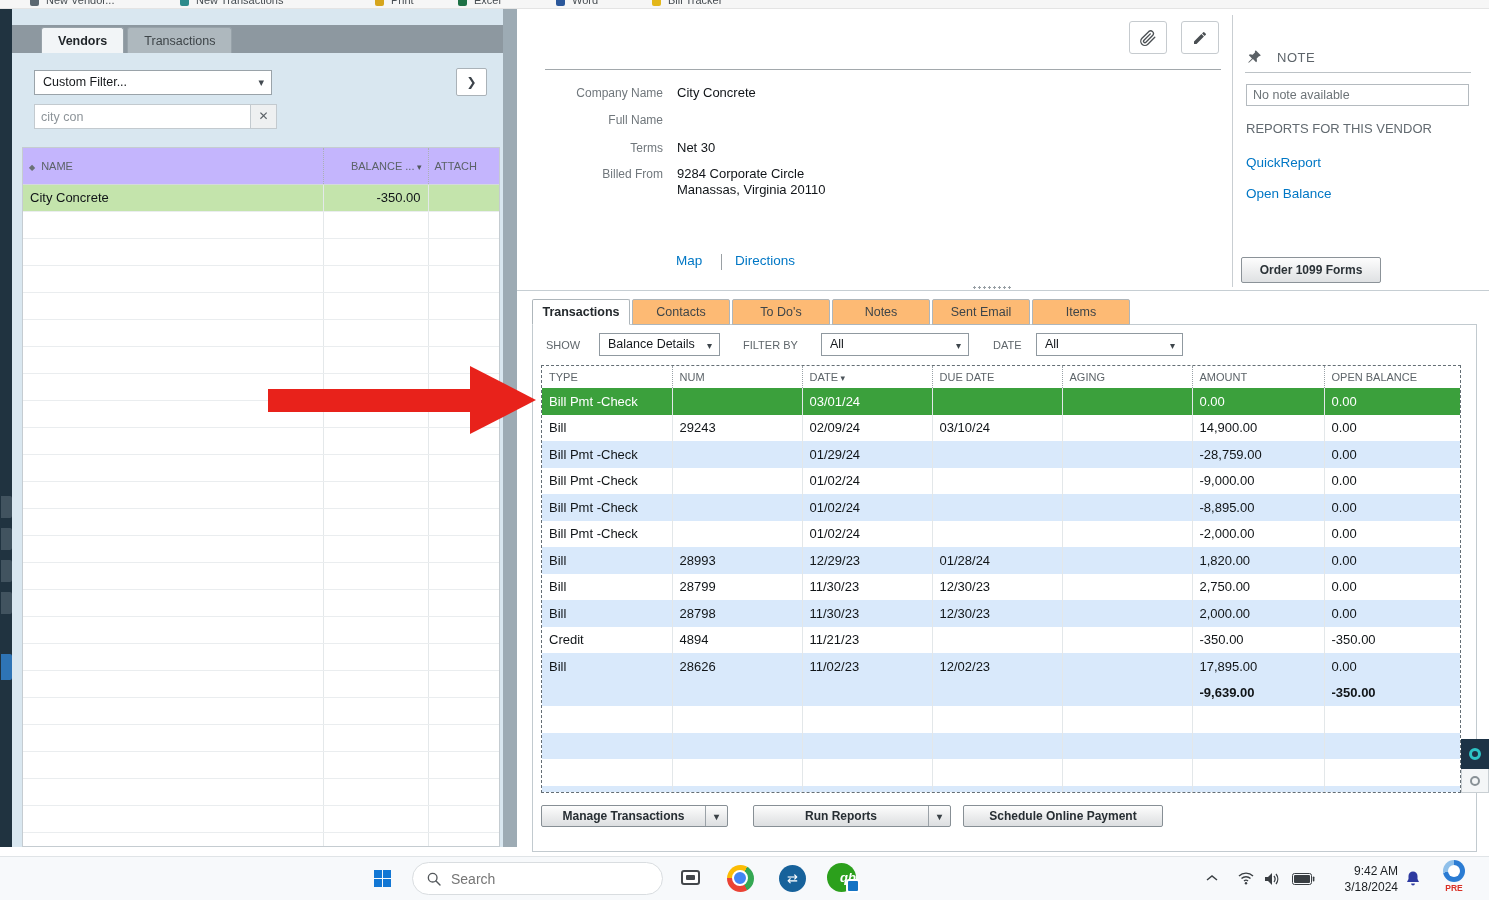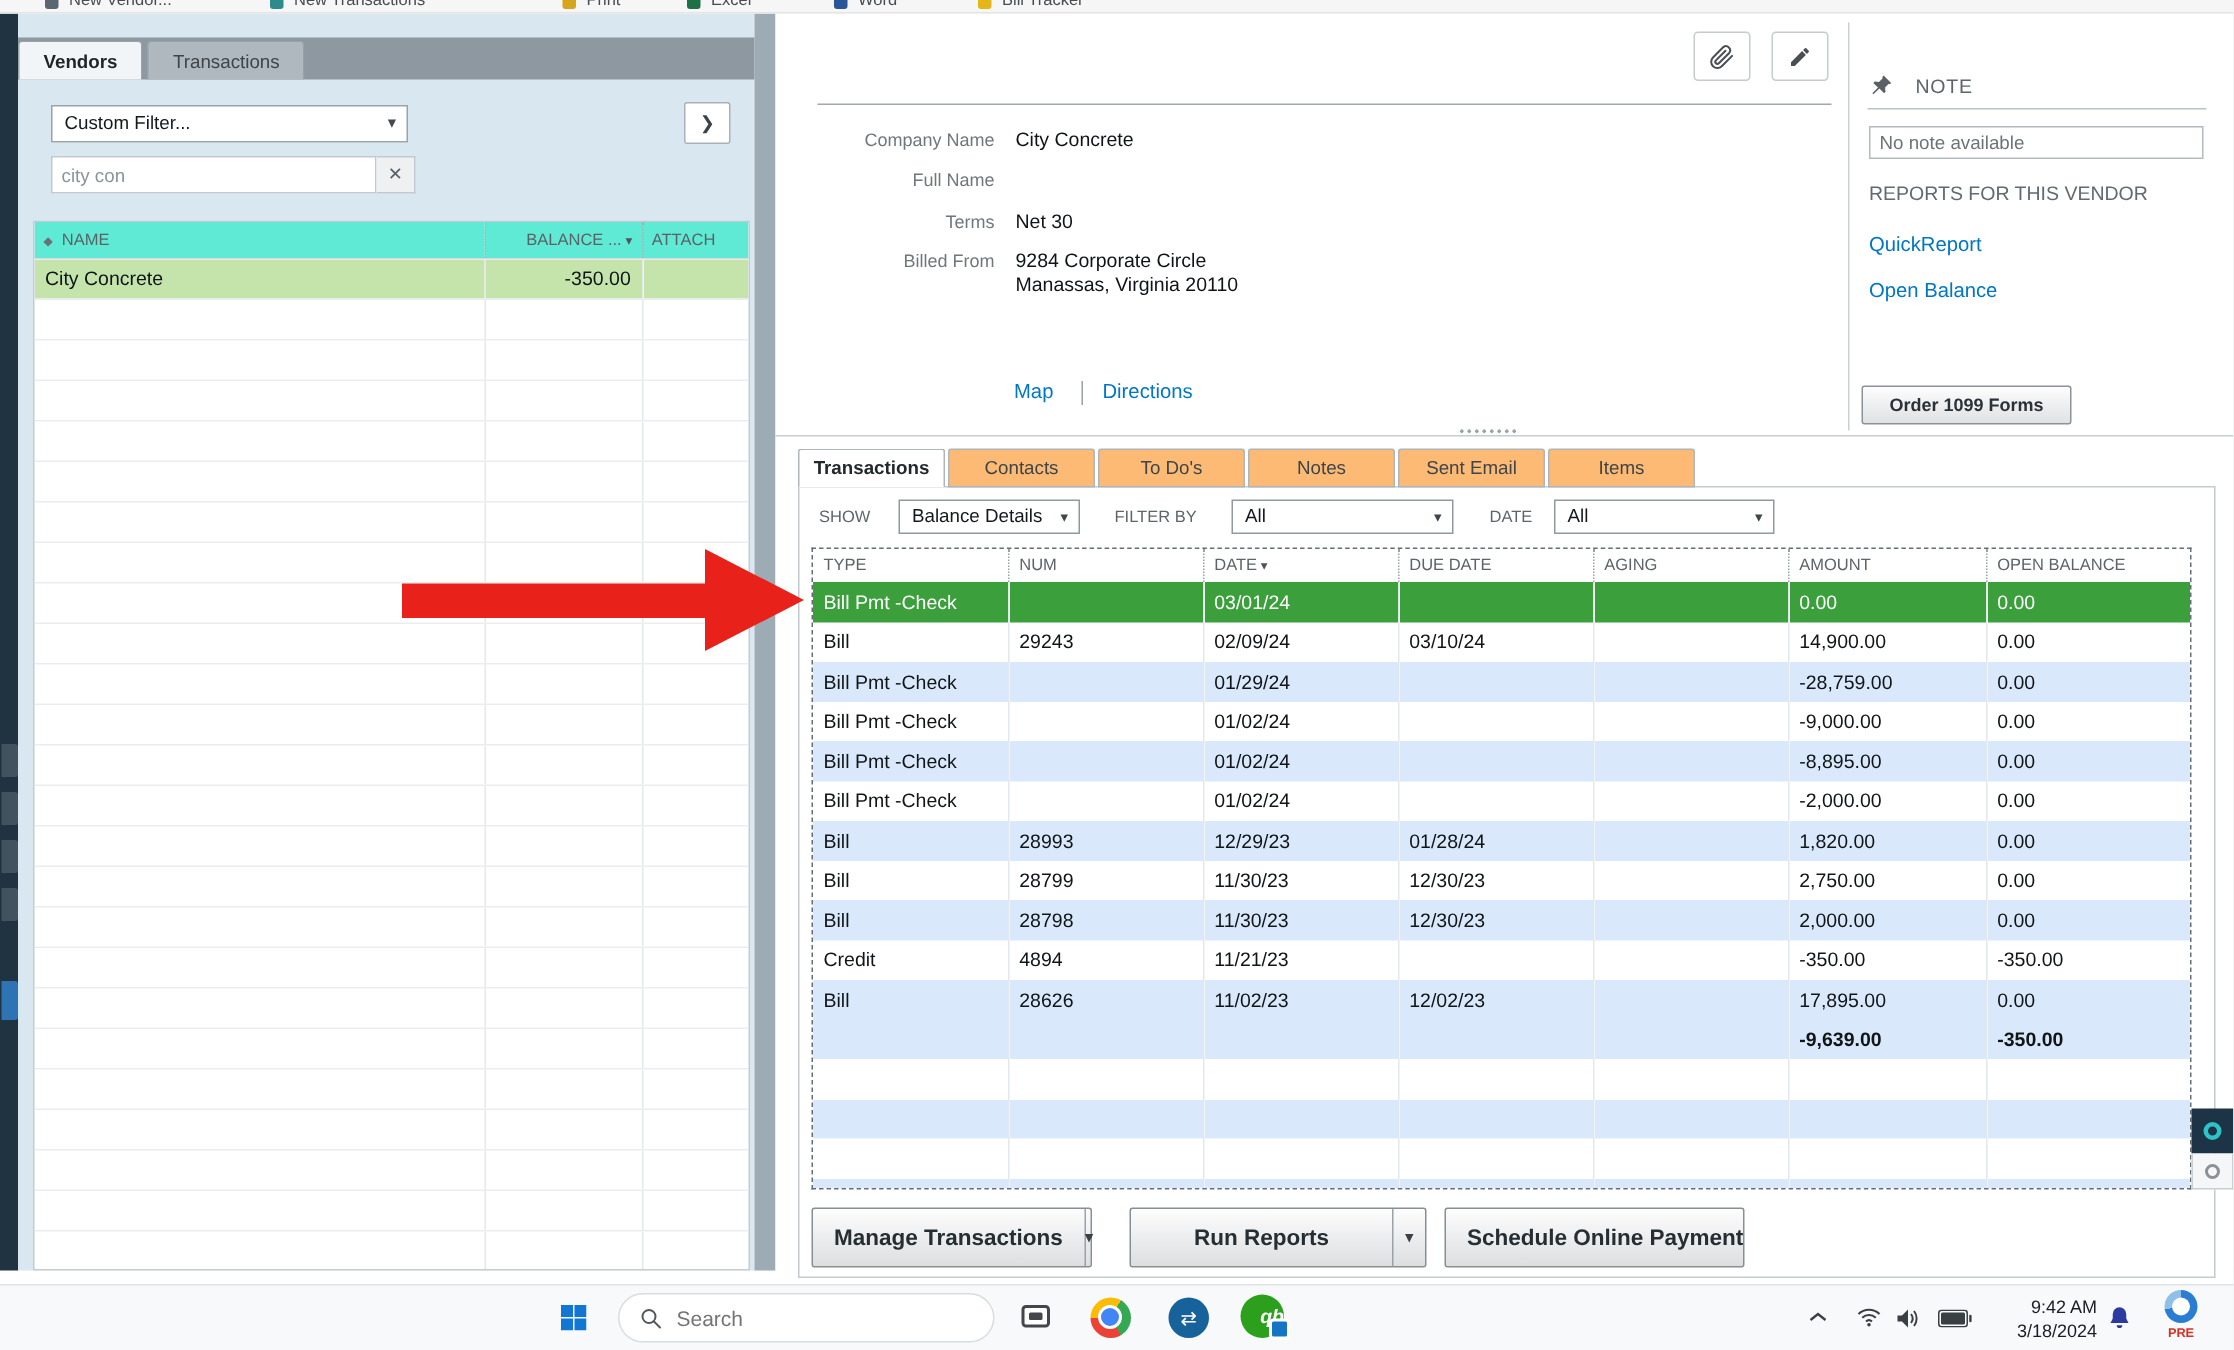--- a/index.html
+++ b/index.html
@@ -12,33 +12,33 @@
 .tbic{position:absolute;left:0;top:-3px;width:9px;height:9px;border-radius:2px}
 .tblbl{position:absolute;left:16px;top:-6px;font-size:11px;color:#474d52;white-space:nowrap}
 
 
 #leftrail{position:absolute;left:0;top:9px;width:12px;height:838px;background:#203340}
 .railic{position:absolute;left:1px;width:11px;height:22px;background:#41535f;border-radius:0 2px 2px 0}
 .railic.blue{background:#2e74b5;height:26px}
 
 
 #lpanel{position:absolute;left:12px;top:9px;width:491px;height:838px;background:#d9e7f0}
-#ltabs{position:absolute;left:0;top:16px;width:491px;height:28px;background:#8d98a0;padding-left:0;display:flex;align-items:flex-end}
+#ltabs{position:absolute;left:0;top:16px;width:491px;height:28px;background:#8d98a0;padding-left:29px;display:flex;align-items:flex-end}
 .ltab{height:26px;line-height:26px;padding:0 16px;font-size:12.5px;color:#3e4549;background:#aeb8be;border:1px solid #97a2a9;border-bottom:none;border-radius:3px 3px 0 0;margin-right:3px}
 .ltab.active{background:#f2f5f7;color:#1f2428;font-weight:bold}
 #lfilter{position:absolute;left:22px;top:61px;width:238px;height:25px;background:#fff;border:1px solid #9aa3a9;font-size:12.5px;color:#16191c;line-height:23px;padding-left:8px;cursor:pointer}
 #lfilter::after{content:"▾";position:absolute;right:7px;top:0;font-size:11px;color:#434a50}
 #lexpand{position:absolute;left:444px;top:59px;width:31px;height:28px;background:#fff;border:1px solid #aab2b8;border-radius:2px;text-align:center;line-height:26px;color:#3c434a;font-size:12px;cursor:pointer}
 #lexpand::after{content:"❯"}
 #lsearch{position:absolute;left:22px;top:95px;width:217px;height:25px;border:1px solid #c3cacf;background:#fff;font-size:12.5px;color:#8d9499;padding:0 6px;font-family:inherit}
 #lclear{position:absolute;left:239px;top:95px;width:26px;height:25px;background:#eef0f1;border:1px solid #c3cacf;border-left:none;text-align:center;line-height:23px;color:#5a6166;font-size:12px;cursor:pointer}
 #lclear::after{content:"✕"}
 #vlistwrap{position:absolute;left:10px;top:138px;width:478px;height:700px;background:#fff;border:1px solid #c5ccd1;overflow:hidden}
 .vlist{border-collapse:collapse;table-layout:fixed;width:476px}
-.vlist th{height:24px;background:#5eead4;font-size:11px;font-weight:normal;color:#5b6267;text-align:left;padding:0 6px;border-bottom:1px solid #d4d9dc;border-left:1px dotted #aab1b6;white-space:nowrap}
+.vlist th{height:36px;background:#c4b5fd;font-size:11px;font-weight:normal;color:#5b6267;text-align:left;padding:0 6px;border-bottom:1px solid #d4d9dc;border-left:1px dotted #aab1b6;white-space:nowrap}
 .vlist th:first-child{border-left:none}
 .vlist th.c-bal::after{content:" ▾";font-size:9px;color:#50575c}
 .vlist td{height:27px;font-size:13px;color:#101417;padding:0 7px;border-bottom:1px solid #eaedef;border-left:1px solid #e4e8ea;white-space:nowrap;overflow:hidden}
 .vlist td:first-child{border-left:none}
 .vlist .c-bal{text-align:right}
 .vrow.sel td{background:#c4e4ac}
 .dia{font-size:8px;color:#6a7176;margin-right:6px}
 .dia::before{content:"◆"}
 
 #splitter{position:absolute;left:503px;top:9px;width:14px;height:838px;background:#9dabb4}
@@ -75,21 +75,21 @@
 .txtable{border-collapse:collapse;table-layout:fixed;width:918px}
 .txtable th{height:22px;font-size:11px;color:#5d6469;font-weight:normal;text-align:left;padding:0 7px;border-left:1px dotted #9aa2a7;white-space:nowrap}
 .txtable th:first-child{border-left:none}
 .txtable th.num,.txtable td.num{}
 .th-date::after{content:" ▾";font-size:9px;color:#4c545a}
 .txtable td{height:26.5px;font-size:13px;color:#111518;padding:0 7px;border-left:1px solid rgba(100,120,135,.18);white-space:nowrap;overflow:hidden}
 .txtable td:first-child{border-left:none}
 .trow.alt td{background:#d9e9fb}
 .trow.sel td{background:#3ba03c;color:#fff}
 .trow.total td{font-weight:bold}
-.abtn{position:absolute;top:480px;height:40px;display:flex;align-items:stretch;background:linear-gradient(#fdfdfd,#dcdee0);border:1px solid #878f95;border-radius:2px;font-size:15px;font-weight:bold;color:#272e33;cursor:pointer}
+.abtn{position:absolute;top:480px;height:22px;display:flex;align-items:stretch;background:linear-gradient(#fdfdfd,#dcdee0);border:1px solid #878f95;border-radius:2px;font-size:12px;font-weight:bold;color:#272e33;cursor:pointer}
 .abtn .lab{display:flex;align-items:center;justify-content:center;padding:0 14px;flex:1;white-space:nowrap}
 .abtn .arr{width:22px;border-left:1px solid #9aa1a7;display:flex;align-items:center;justify-content:center;font-size:10px;color:#3a4146}
 .abtn .arr::after{content:"▾"}
 
 
 #arrowshaft{position:absolute;left:268px;top:389px;width:204px;height:23px;background:#e8221b;z-index:40}
 #arrowhead{position:absolute;left:470px;top:366px;width:0;height:0;border-top:34px solid transparent;border-bottom:34px solid transparent;border-left:66px solid #e8221b;z-index:40}
 
 
 #floatwidget{position:absolute;left:1461px;top:739px;width:28px;height:54px;z-index:30}

